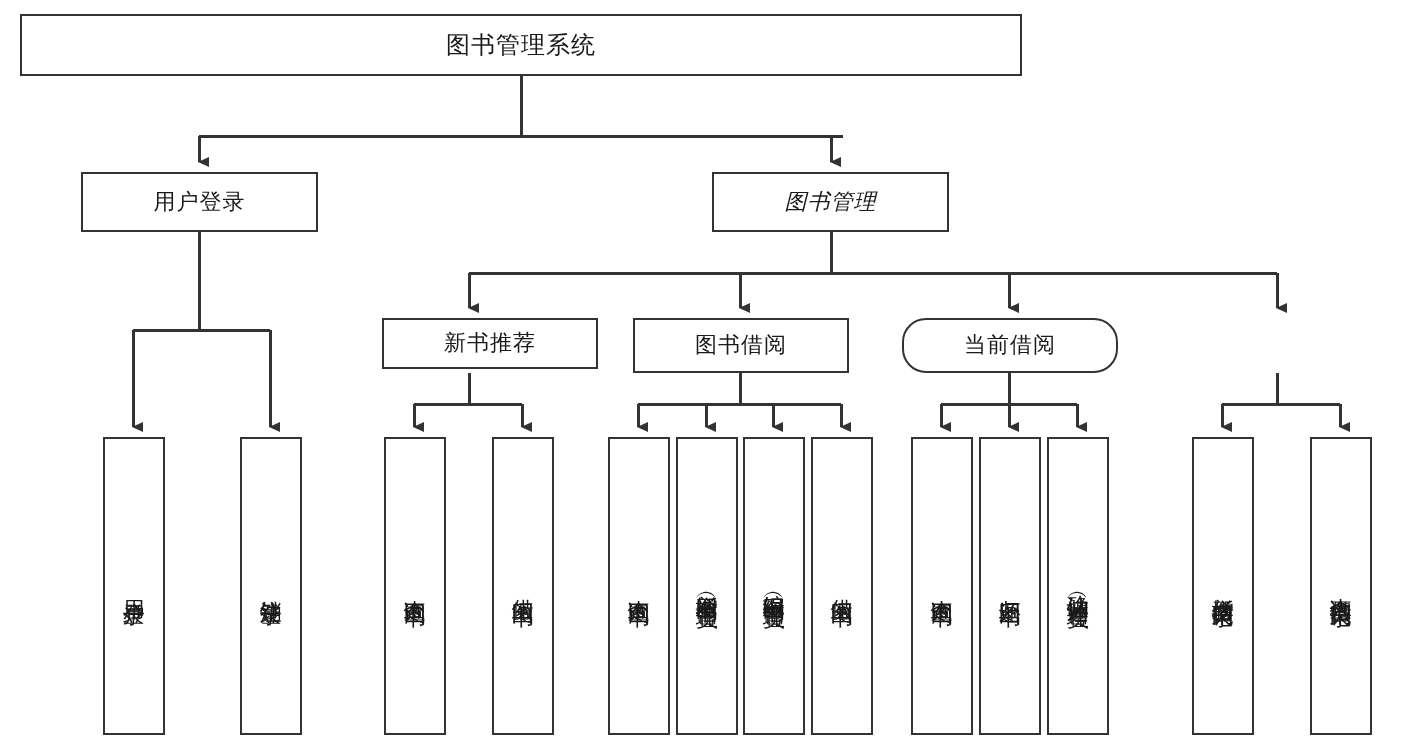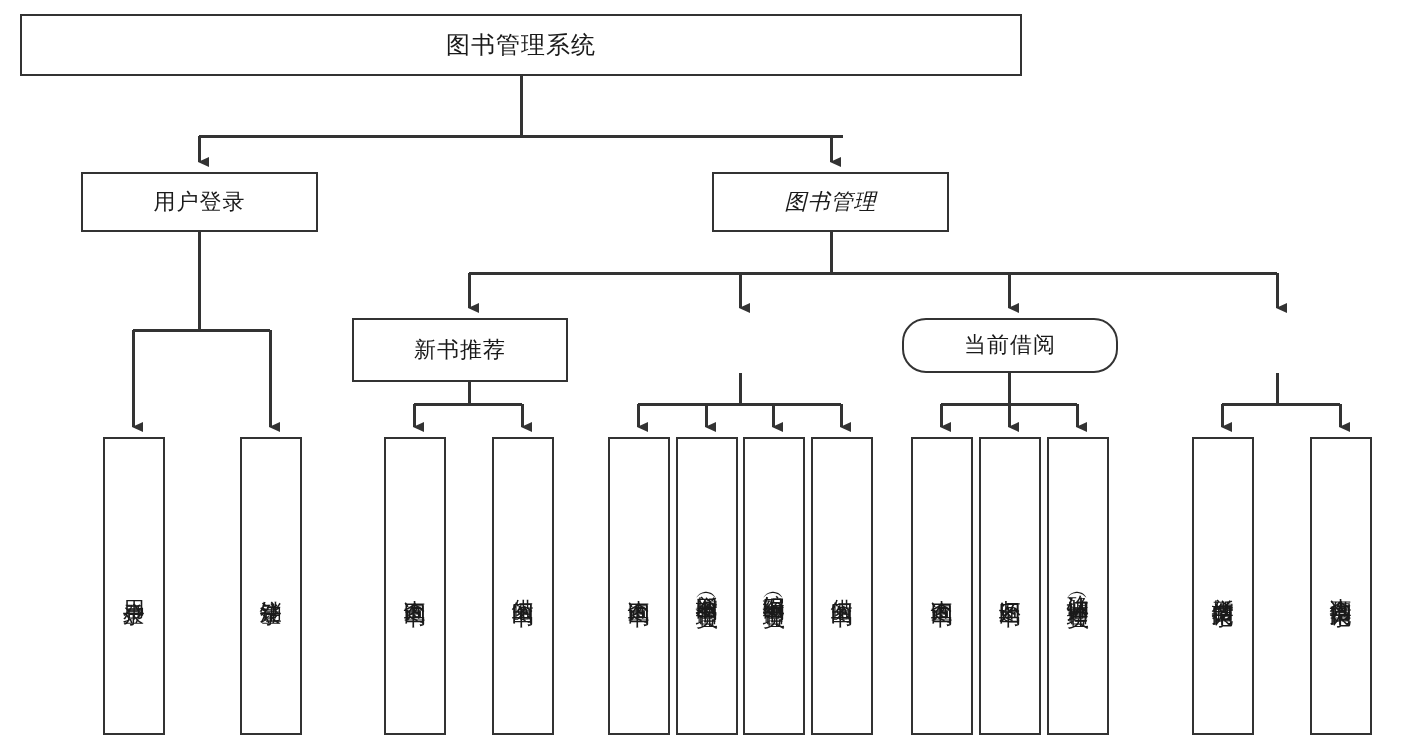--- a/index.html
+++ b/index.html
@@ -126,22 +126,25 @@
     <span class="node-label-h title-label">图书管理系统</span>
   </div>
 
   <div class="node-box" style="left:81px; top:172px; width:237px; height:60px;">
     <span class="node-label-h">用户登录</span>
   </div>
   <div class="node-box" style="left:712px; top:172px; width:237px; height:60px;font-style:italic;">
     <span class="node-label-h">图书管理</span>
   </div>
 
-  <div class="node-box" style="left:352px; top:318px; width:216px; height:64px;align-items:center;">
+  <div class="node-box" style="left:382px; top:318px; width:216px; height:51px;align-items:center;">
     <span class="node-label-h">新书推荐</span>
+  </div>
+  <div class="node-box" style="left:633px; top:318px; width:216px; height:55px;">
+    <span class="node-label-h">图书借阅</span>
   </div>
   <div class="node-box" style="left:902px; top:318px; width:216px; height:55px;border-radius:24px;">
     <span class="node-label-h">当前借阅</span>
   </div>
 
   <div class="node-box" style="left:103px; top:437px; width:62px; height:298px;">
     <span class="node-label-v">用户登录</span>
   </div>
   <div class="node-box" style="left:240px; top:437px; width:62px; height:298px;">
     <span class="node-label-v">注销登录</span>

